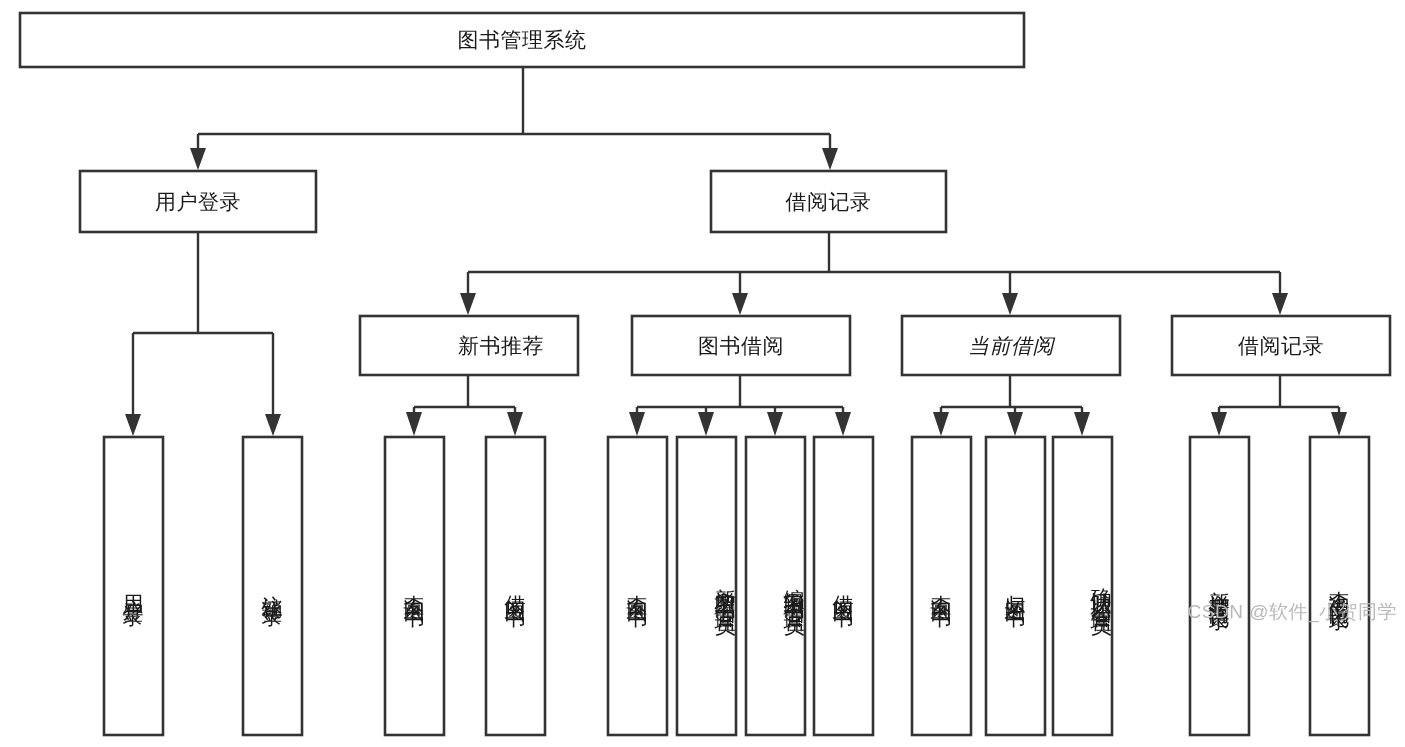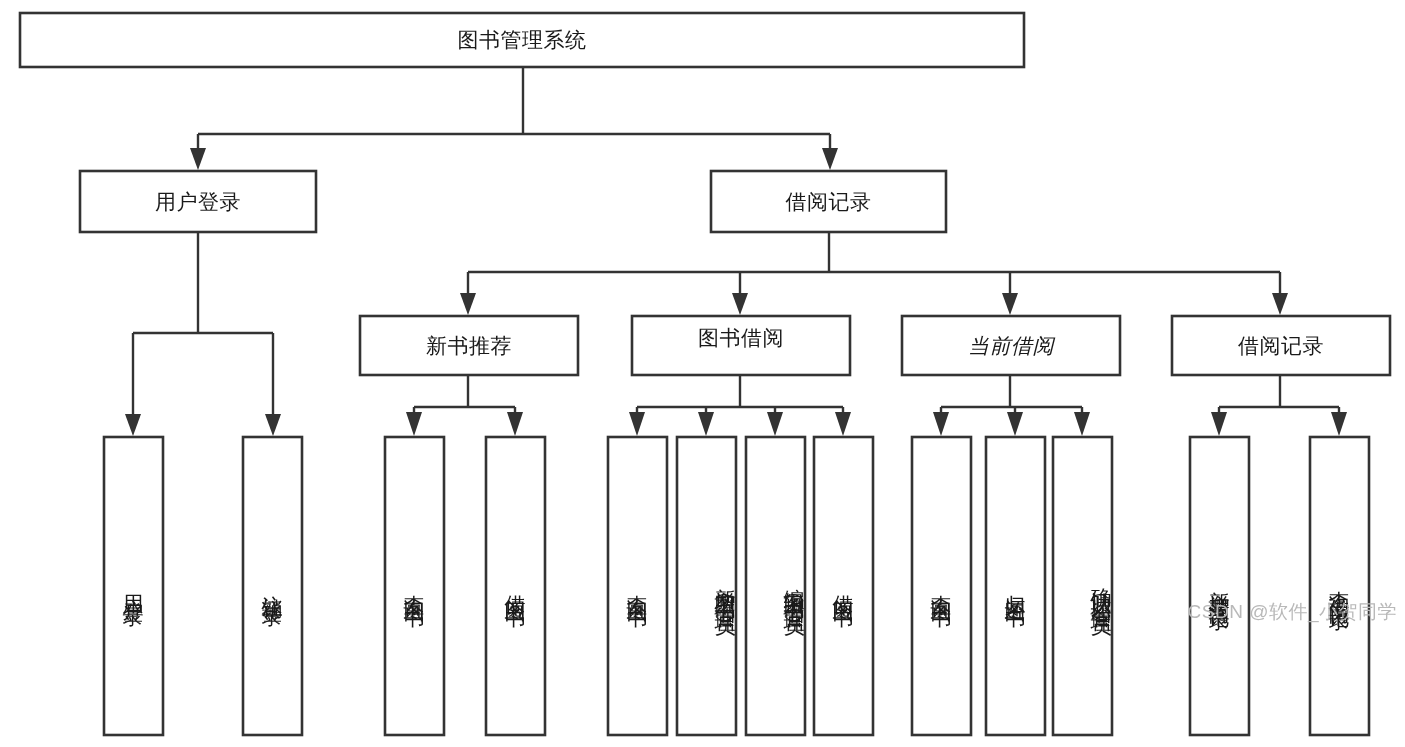--- a/index.html
+++ b/index.html
@@ -192,22 +192,22 @@
       <polygon class="arrow-head" points="1219,436 1211,412 1227,412"></polygon>
       <polygon class="arrow-head" points="1339,436 1331,412 1347,412"></polygon>
     </g>
   </svg>
 
   <div class="node-label" style="left:20px; top:13px; width:1004px; height:54px;">图书管理系统</div>
 
   <div class="node-label" style="left:80px; top:171px; width:236px; height:61px;">用户登录</div>
   <div class="node-label" style="left:711px; top:171px; width:235px; height:61px;">借阅记录</div>
 
-  <div class="node-label" style="left:360px; top:316px; width:218px; height:59px;">新书推荐</div>
-  <div class="node-label" style="left:632px; top:308px; width:218px; height:59px;text-align:center;">图书借阅</div>
+  <div class="node-label" style="left:360px; top:316px; width:218px; height:59px;padding-left:32px;">新书推荐</div>
+  <div class="node-label" style="left:632px; top:316px; width:218px; height:59px;text-align:center;">图书借阅</div>
   <div class="node-label" style="left:902px; top:316px; width:218px; height:59px;font-style:italic;">当前借阅</div>
   <div class="node-label" style="left:1172px; top:316px; width:218px; height:59px;">借阅记录</div>
 
   <div class="leaf-label short" style="left:104px; top:437px; width:59px; height:298px;">用户登录</div>
   <div class="leaf-label short" style="left:243px; top:437px; width:59px; height:298px;">注销登录</div>
 
   <div class="leaf-label short" style="left:385px; top:437px; width:59px; height:298px;">查询图书</div>
   <div class="leaf-label short" style="left:486px; top:437px; width:59px; height:298px;">借阅图书</div>
 
   <div class="leaf-label short" style="left:608px; top:437px; width:59px; height:298px;">查询图书</div>

